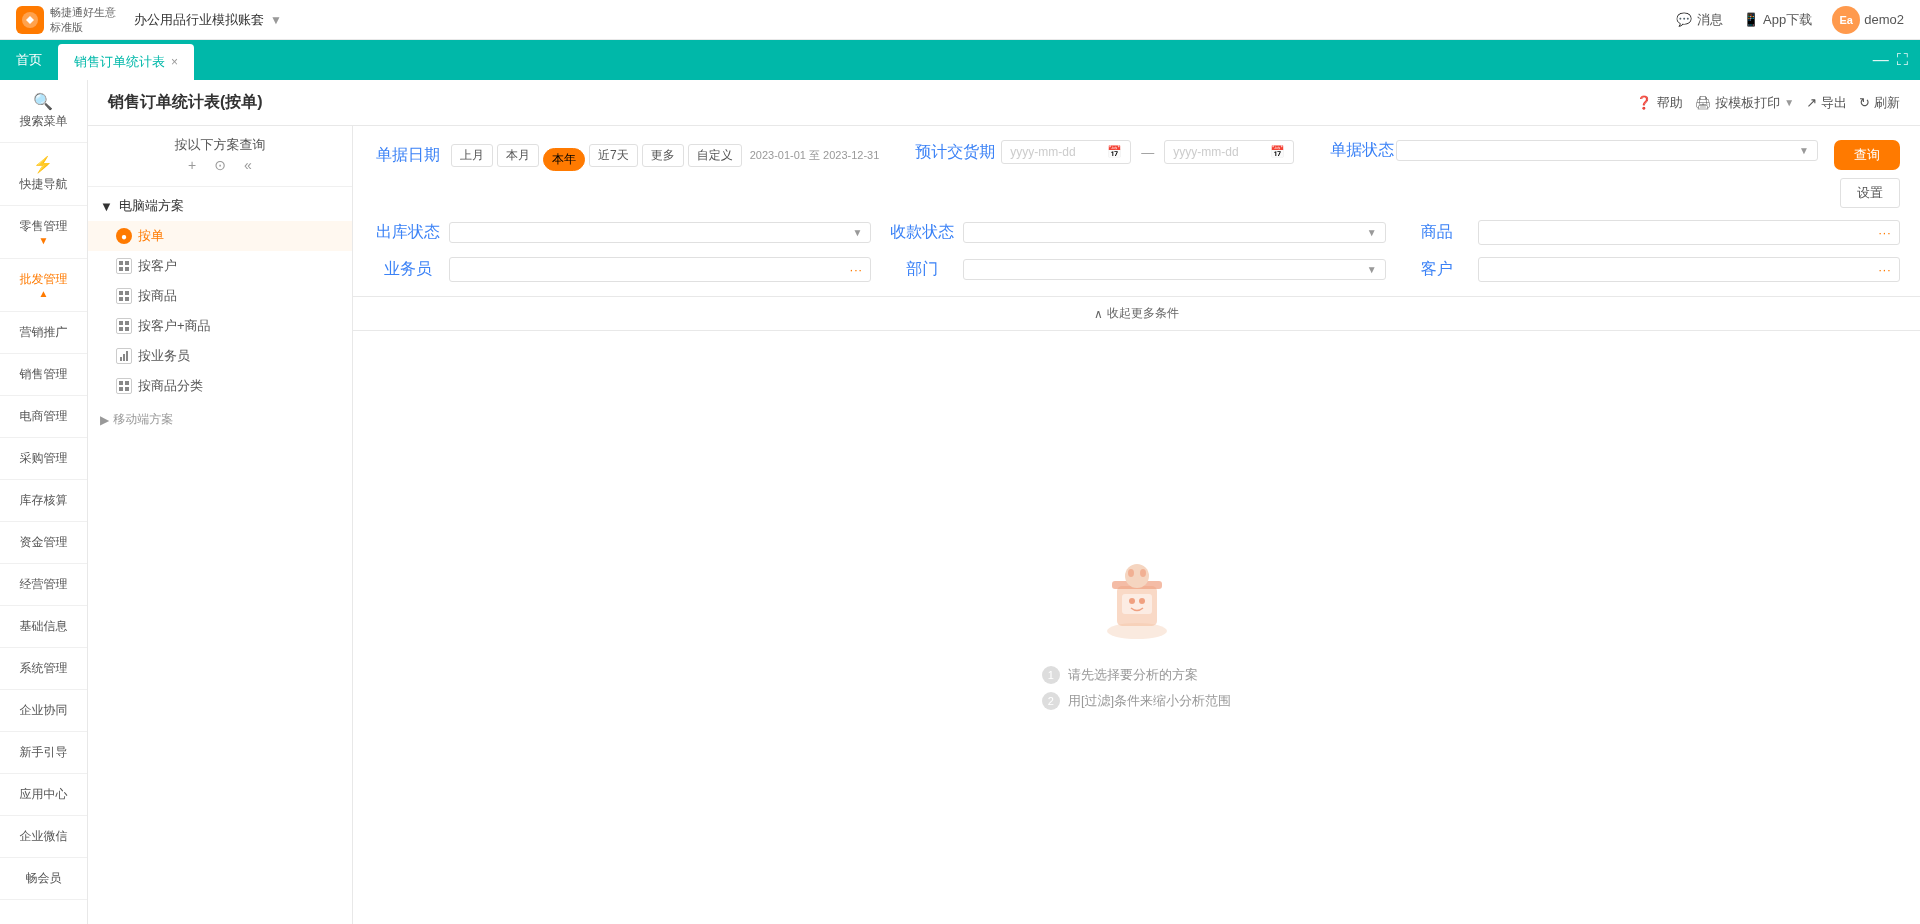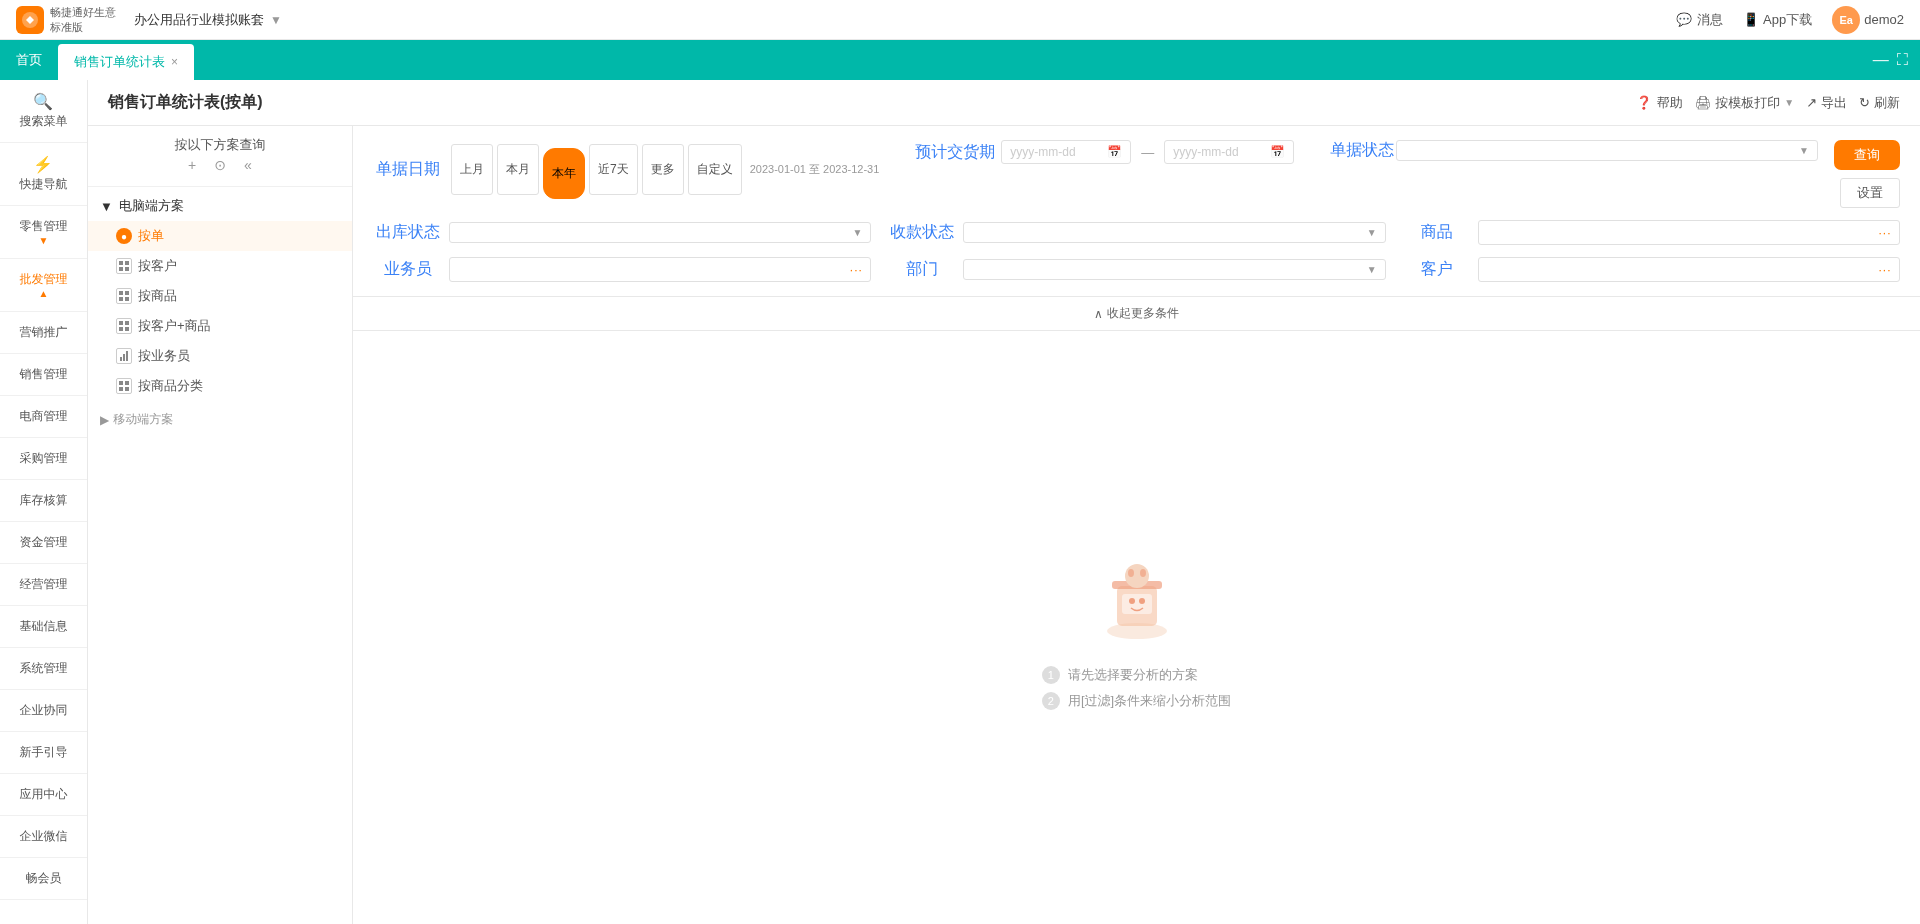--- a/index.html
+++ b/index.html
@@ -67,21 +67,21 @@
 
     
     .right-panel { flex: 1; display: flex; flex-direction: column; overflow: hidden; background: #f5f5f5; }
 
     
     .filter-area { background: #fff; padding: 14px 20px; border-bottom: 1px solid #e8e8e8; flex-shrink: 0; }
     .filter-label { font-size: 16px; color: #3b82f6; white-space: nowrap; width: 70px; text-align: center; }
     .filter-control { display: flex; align-items: center; gap: 4px; }
 
     
-    .date-btn { padding: 16px 8px; border: 1px solid #e0e0e0; border-radius: 3px; cursor: pointer; font-size: 12px; color: #555; background: #fff; }
+    .date-btn { padding: 2px 8px; border: 1px solid #e0e0e0; border-radius: 3px; cursor: pointer; font-size: 12px; color: #555; background: #fff; }
     .date-btn.active { background: #ff7a00; color: #000000; border-color: #ff7a00; border-radius: 12px; margin-top: 8px; }
 
     .date-input { border: 1px solid #e0e0e0; border-radius: 3px; padding: 4px 8px; font-size: 12px; color: #999; width: 130px; display: flex; align-items: center; justify-content: space-between; cursor: pointer; }
     .date-separator { color: #999; margin: 0 4px; }
 
     .filter-select { border: 1px solid #e0e0e0; border-radius: 3px; padding: 4px 8px; font-size: 13px; color: #555; background: #fff; cursor: pointer; display: flex; align-items: center; gap: 4px; min-width: 200px; justify-content: space-between; }
     .filter-select-status { min-width: 380px; }
     .dropdown-arrow { color: #999; font-size: 10px; }
 
     .btn-query { background: #ff7a00; color: #fff; border: none; padding: 6px 20px; border-radius: 7px; cursor: pointer; font-size: 13px; }

